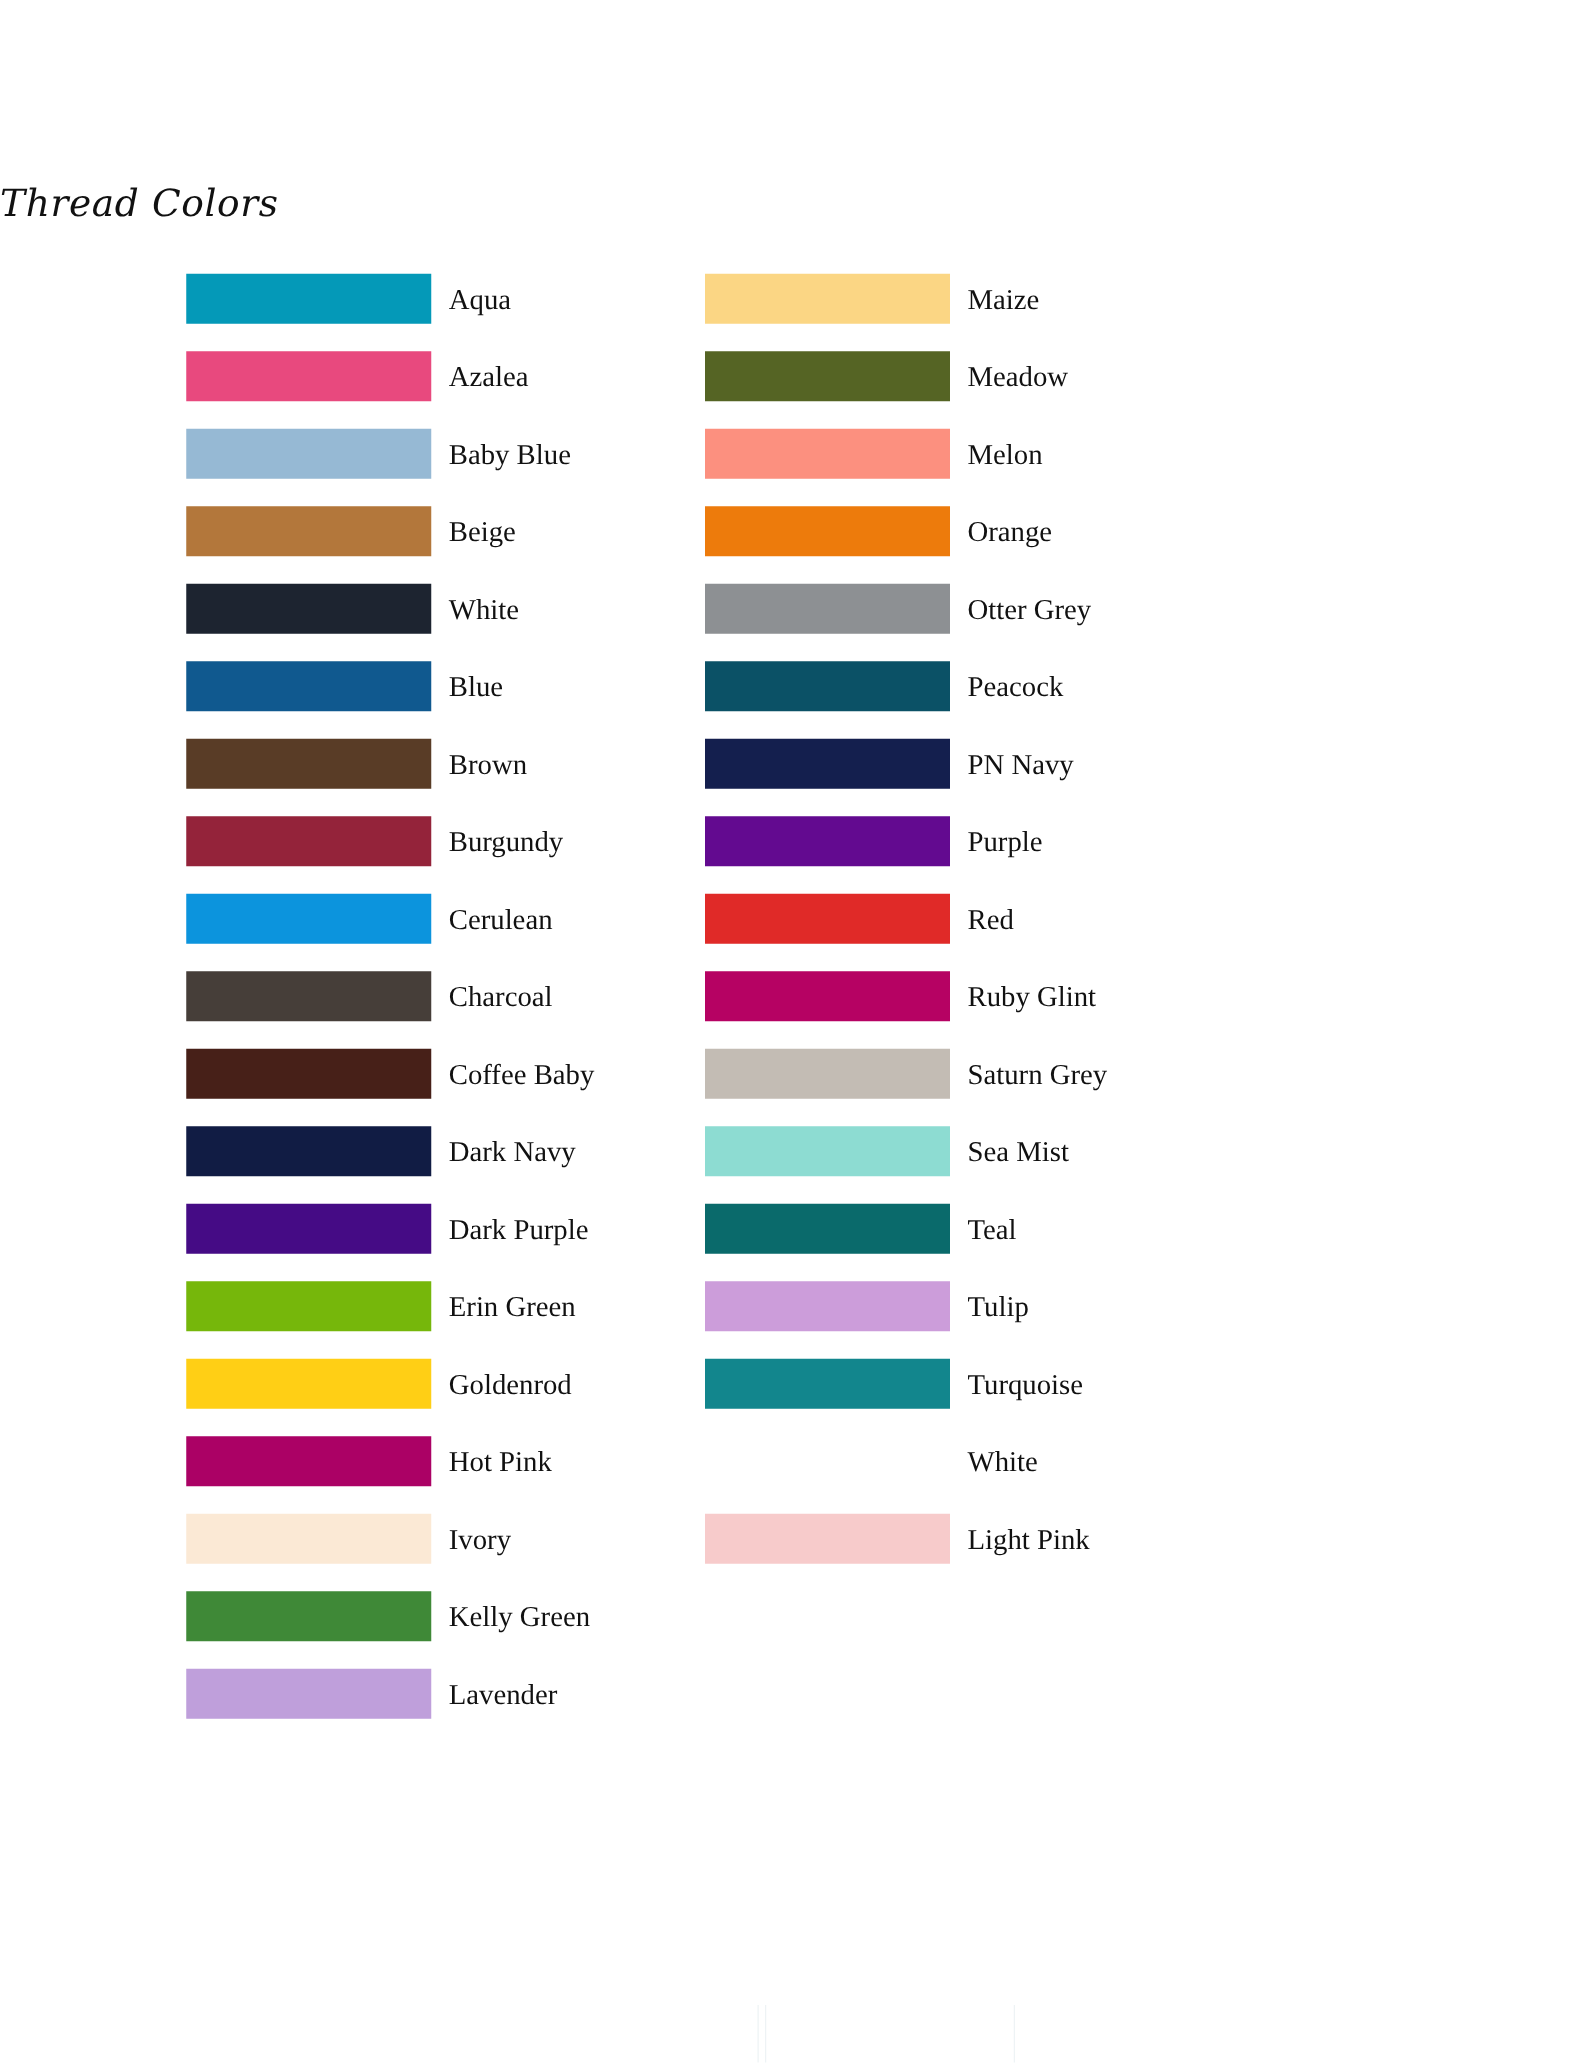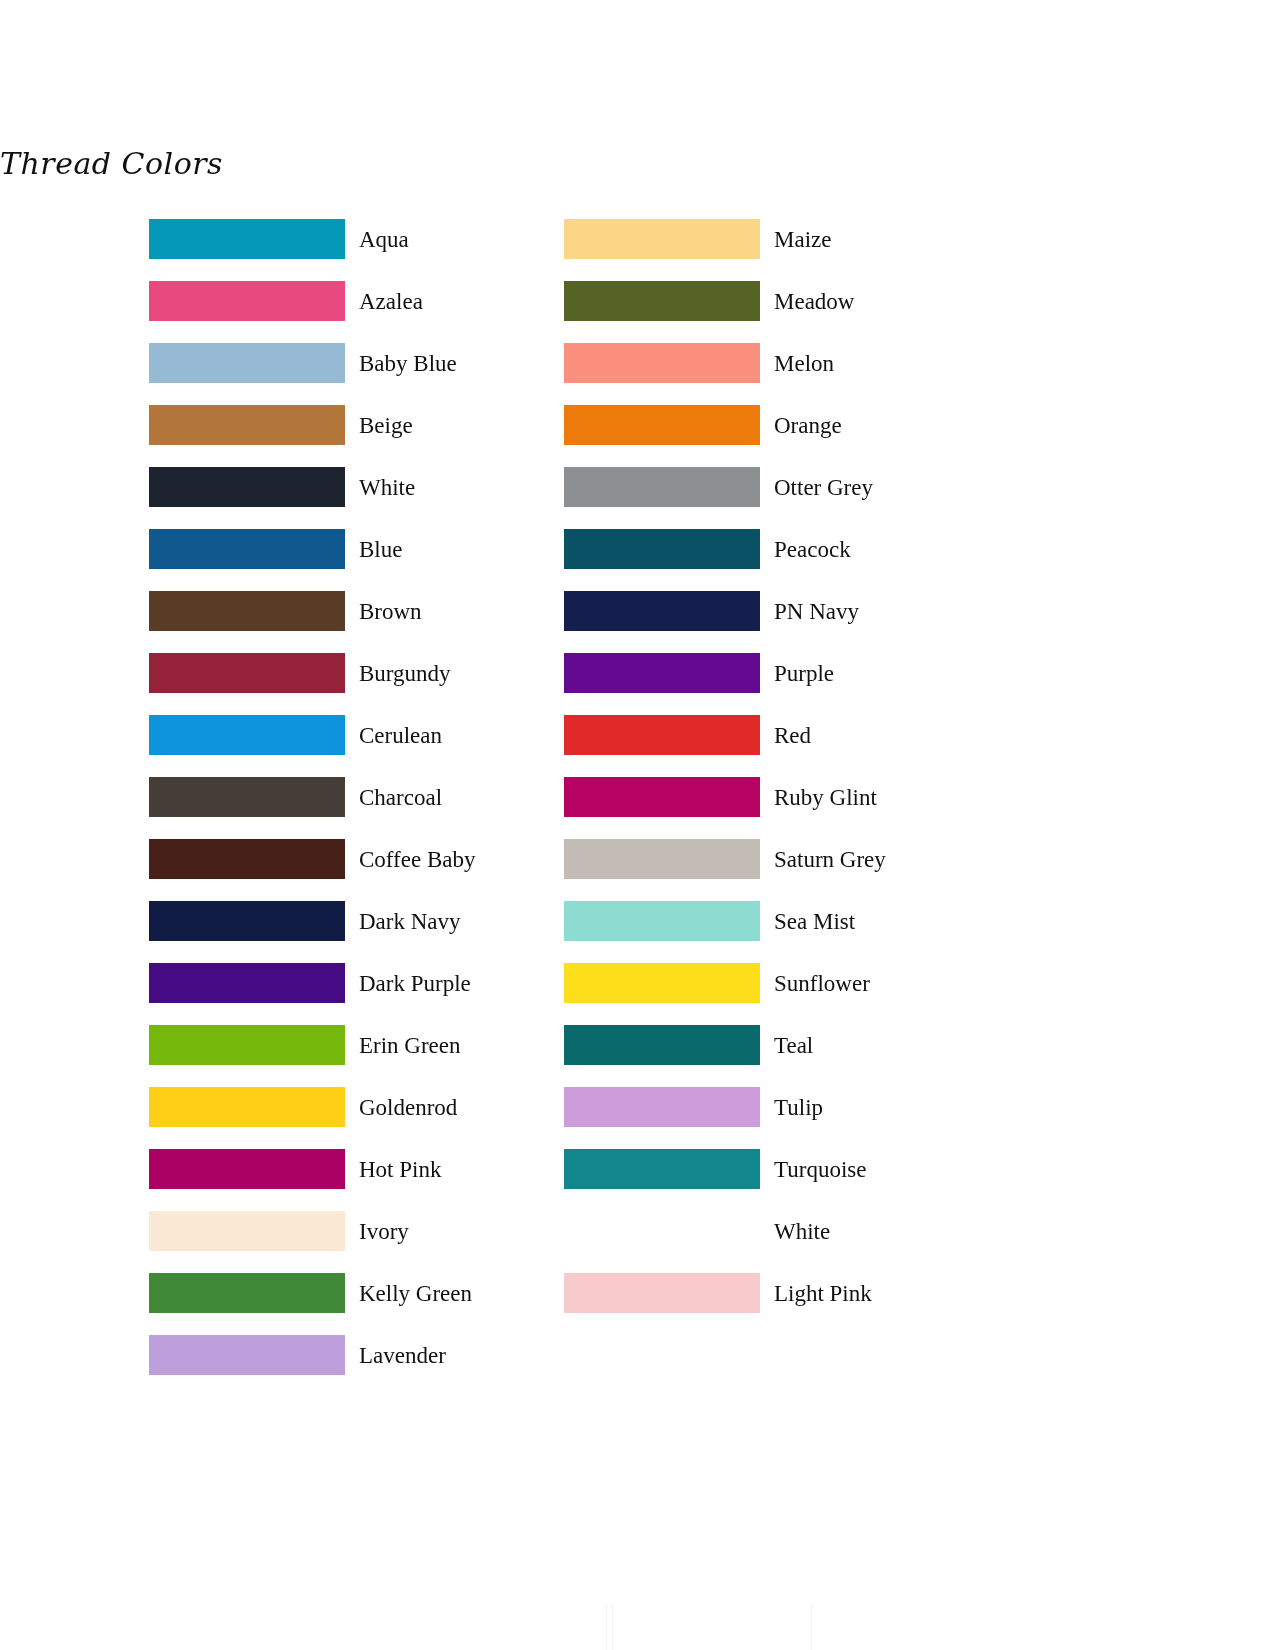--- a/index.html
+++ b/index.html
@@ -223,24 +223,20 @@
         </div>
         <div class="swatch-row">
           <div class="swatch" style="background: rgb(195, 188, 180);"></div>
           <div class="swatch-label">Saturn Grey</div>
         </div>
         <div class="swatch-row">
           <div class="swatch" style="background: rgb(141, 220, 210);"></div>
           <div class="swatch-label">Sea Mist</div>
         </div>
         <div class="swatch-row">
-          <div class="swatch" style="background: rgb(252, 222, 26);"></div>
-          <div class="swatch-label">Sunflower</div>
-        </div>
-        <div class="swatch-row">
           <div class="swatch" style="background: rgb(10, 106, 107);"></div>
           <div class="swatch-label">Teal</div>
         </div>
         <div class="swatch-row">
           <div class="swatch" style="background: rgb(204, 157, 218);"></div>
           <div class="swatch-label">Tulip</div>
         </div>
         <div class="swatch-row">
           <div class="swatch" style="background: rgb(18, 134, 141);"></div>
           <div class="swatch-label">Turquoise</div>

